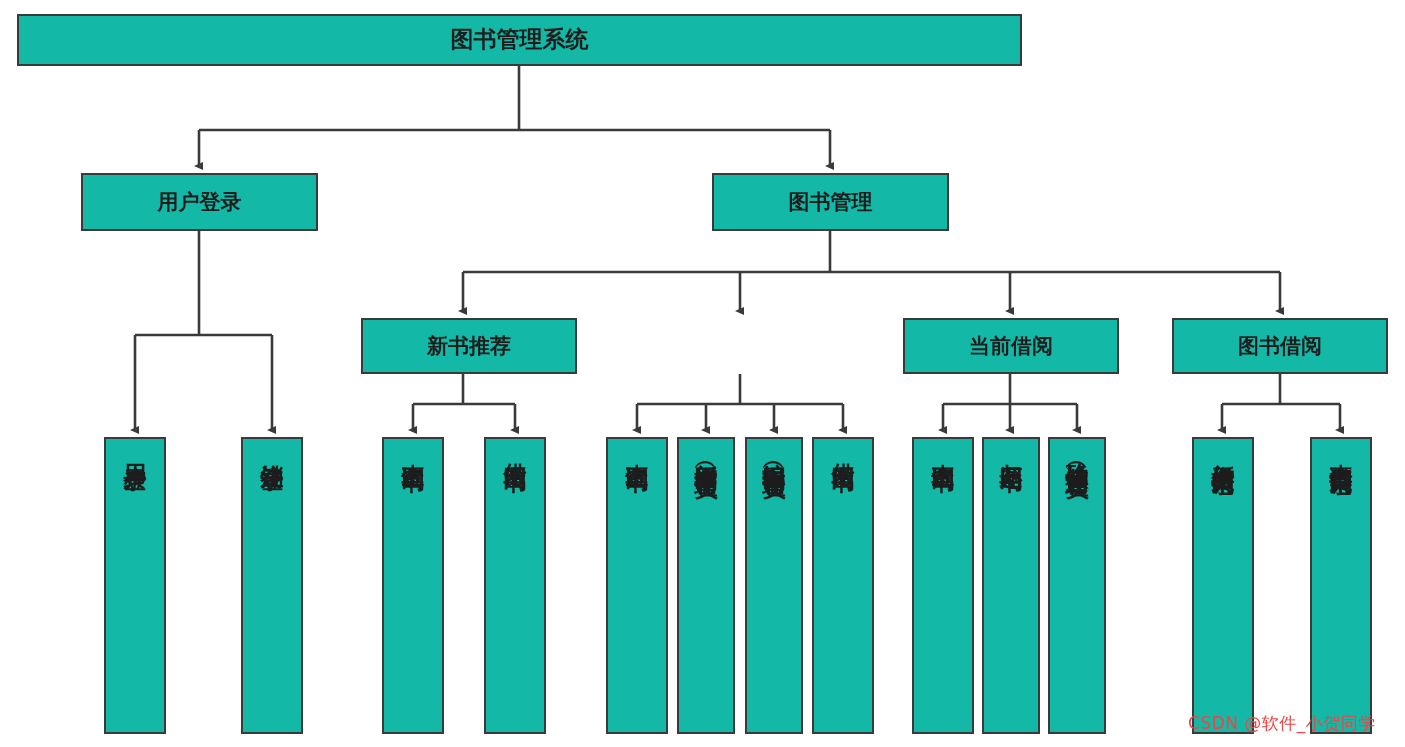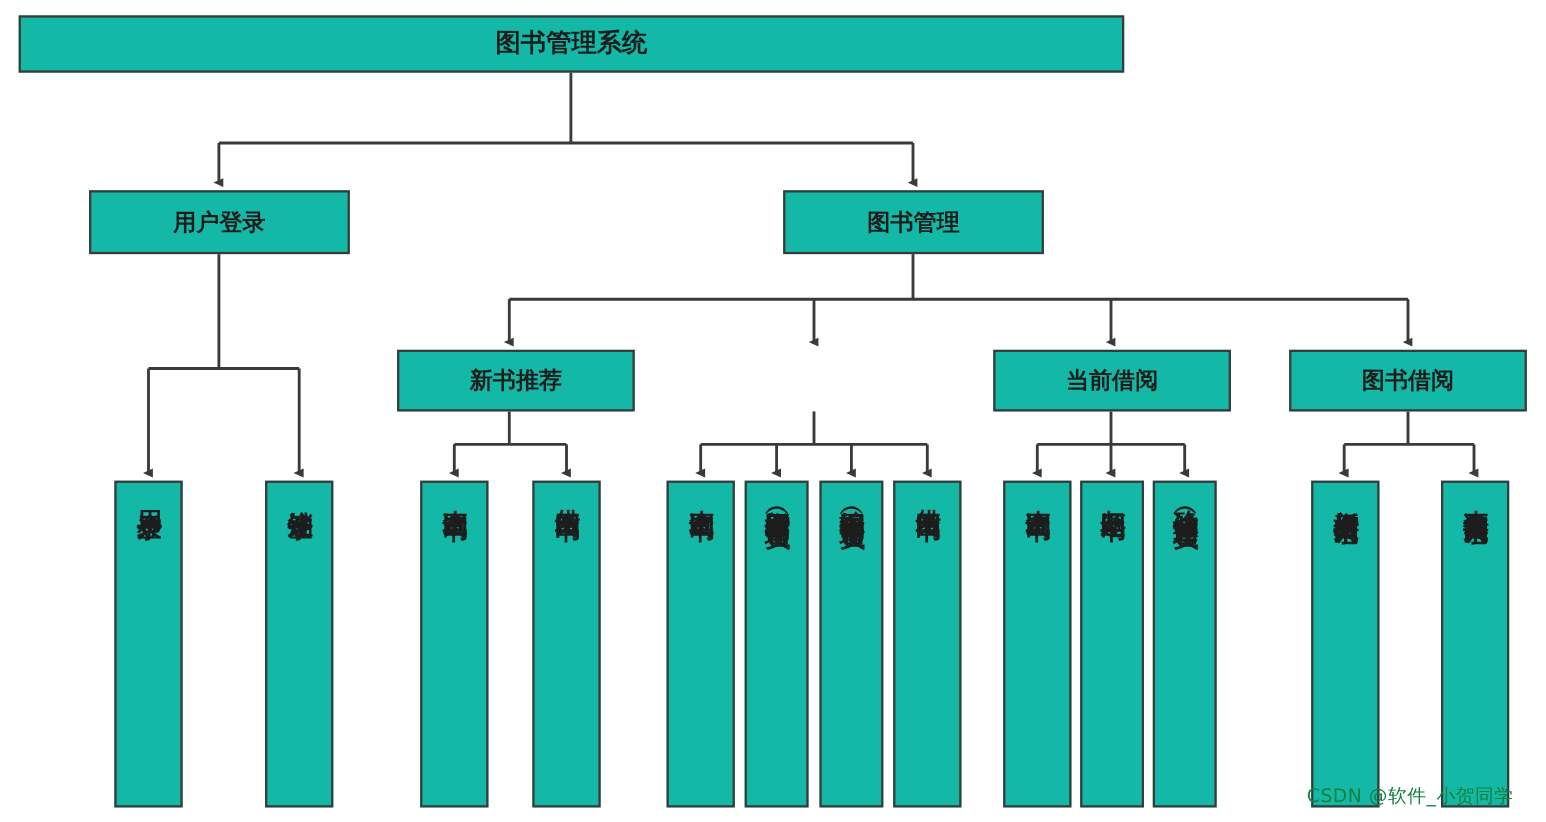--- a/index.html
+++ b/index.html
@@ -62,21 +62,21 @@
   .node.root .node-label { font-size: 23px; }
   .node.lvl2 .node-label { font-size: 21px; }
   .node.lvl3 .node-label { font-size: 21px; }
   .node.leaf .node-label { font-size: 23px; }
 
   .watermark {
     position: absolute;
     left: 1188px;
     top: 712px;
     font-size: 17px;
-    color: #15803d;
+    color: #ef4444;
     letter-spacing: 0.5px;
     white-space: nowrap;
     z-index: 5;
   }
 </style>
 </head>
 <body>
 
 <div id="canvas">
 

